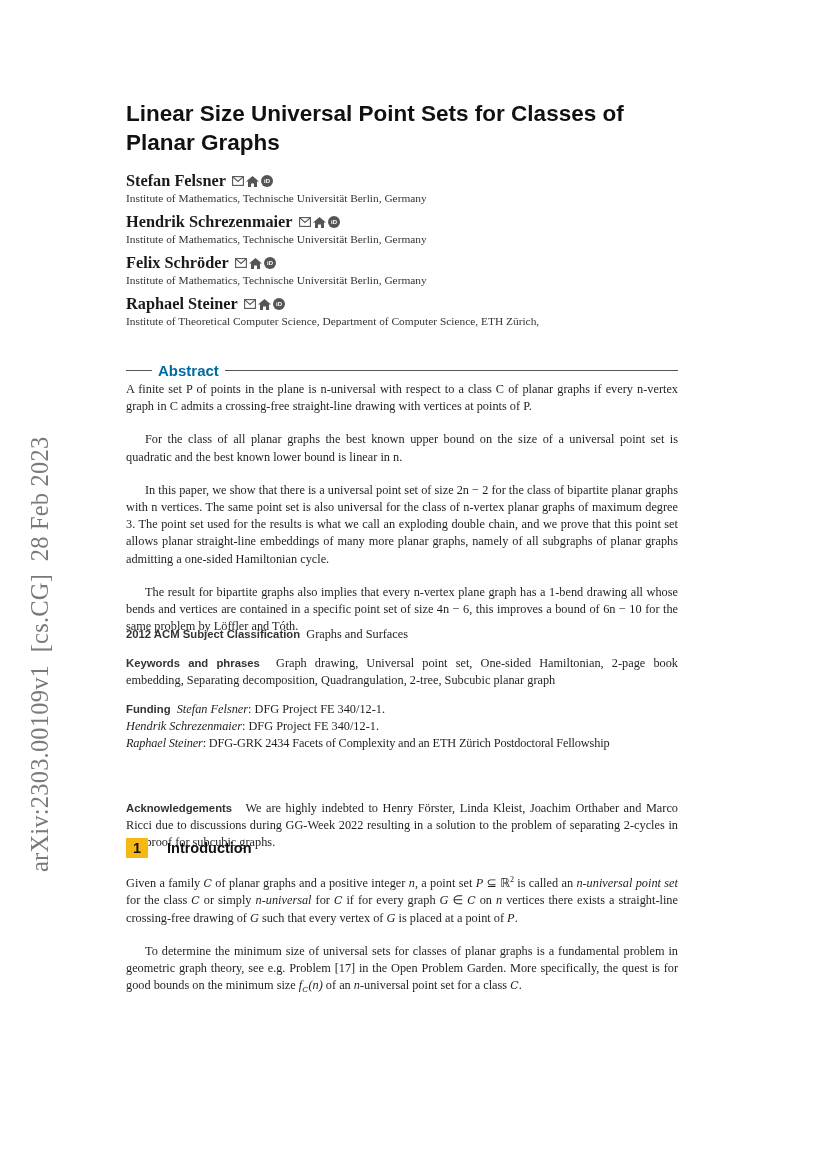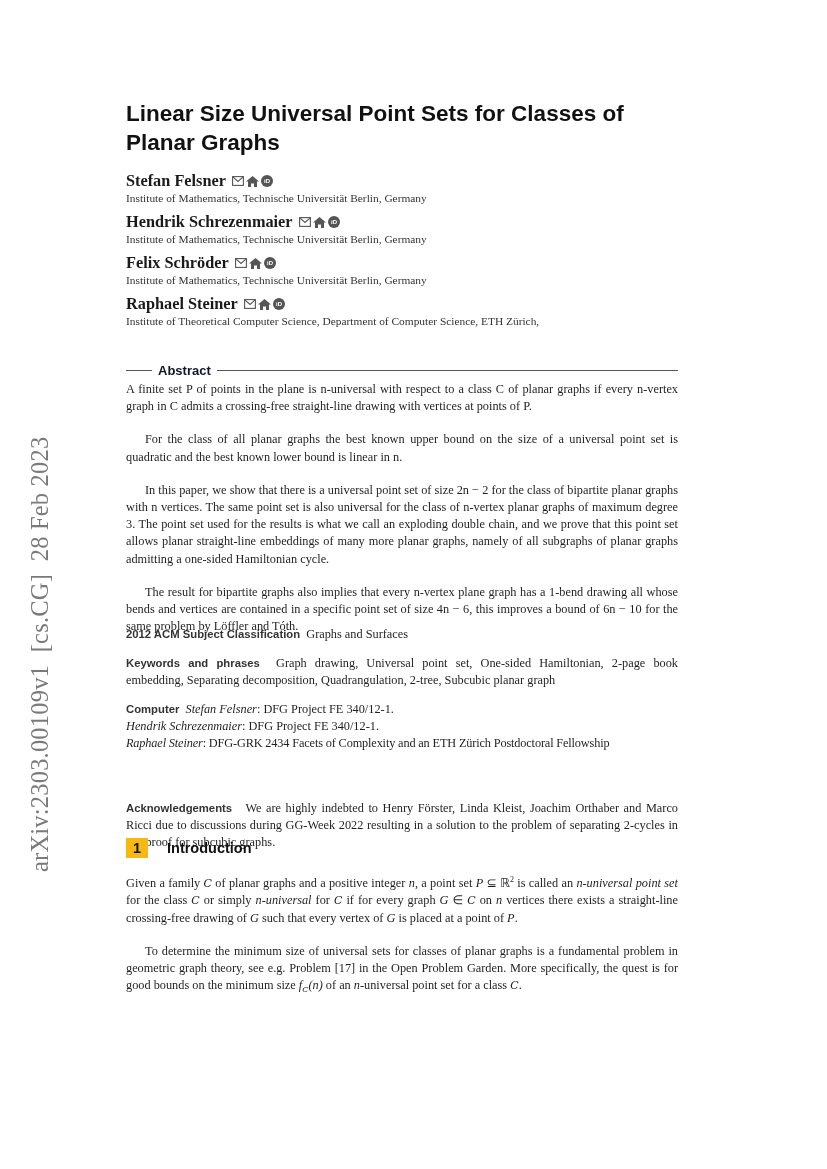--- a/index.html
+++ b/index.html
@@ -37,22 +37,22 @@
     .affil {
       font-family: "Liberation Serif", serif; font-size: 11.4px; line-height: 14px; color: #333;
     }
 
     .abstract-head {
       position: absolute; top: 362px; left: 0; width: 552px; height: 16px;
       display: flex; align-items: center;
     }
     .abstract-head .rule-short { width: 26px; border-top: 1px solid #555; }
     .abstract-head .label {
-      font-family: "Liberation Sans", sans-serif; font-weight: bold; font-size: 13px;
-      padding: 0 6px; color: #0f172a;
+      font-family: "Liberation Sans", sans-serif; font-weight: bold; font-size: 15px;
+      padding: 0 6px; color: #0369a1;
     }
     .abstract-head .rule-long { flex: 1; border-top: 1px solid #555; }
 
     .body-text {
       font-family: "Liberation Serif", serif; font-size: 12.3px; line-height: 17.2px;
       color: #1f1f1f; text-align: justify;
     }
     .para { margin: 0; }
     .para.indent { text-indent: 19px; margin-top: 16px; }
 
@@ -212,21 +212,21 @@
     <span>Graphs and Surfaces</span>
   </div>
 
   <div class="meta body-text" style="top:655px;">
     <span class="meta-label">Keywords and phrases</span>&nbsp;
     <span>Graph drawing, Universal point set, One-sided Hamiltonian, 2-page book embedding, Separating decomposition, Quadrangulation, 2-tree, Subcubic planar graph</span>
   </div>
 
   <div class="meta body-text" style="top:701px; text-align:left;">
     <div>
-      <span class="meta-label">Computer</span>&nbsp;
+      <span class="meta-label">Funding</span>&nbsp;
       <span class="italic">Stefan Felsner</span><span>: DFG Project FE 340/12-1.</span>
     </div>
     <div>
       <span class="italic">Hendrik Schrezenmaier</span><span>: DFG Project FE 340/12-1.</span>
     </div>
     <div style="white-space:nowrap; letter-spacing:-0.15px;">
       <span class="italic">Raphael Steiner</span><span>: DFG-GRK 2434 Facets of Complexity and an ETH Zürich Postdoctoral Fellowship</span>
     </div>
   </div>
 

